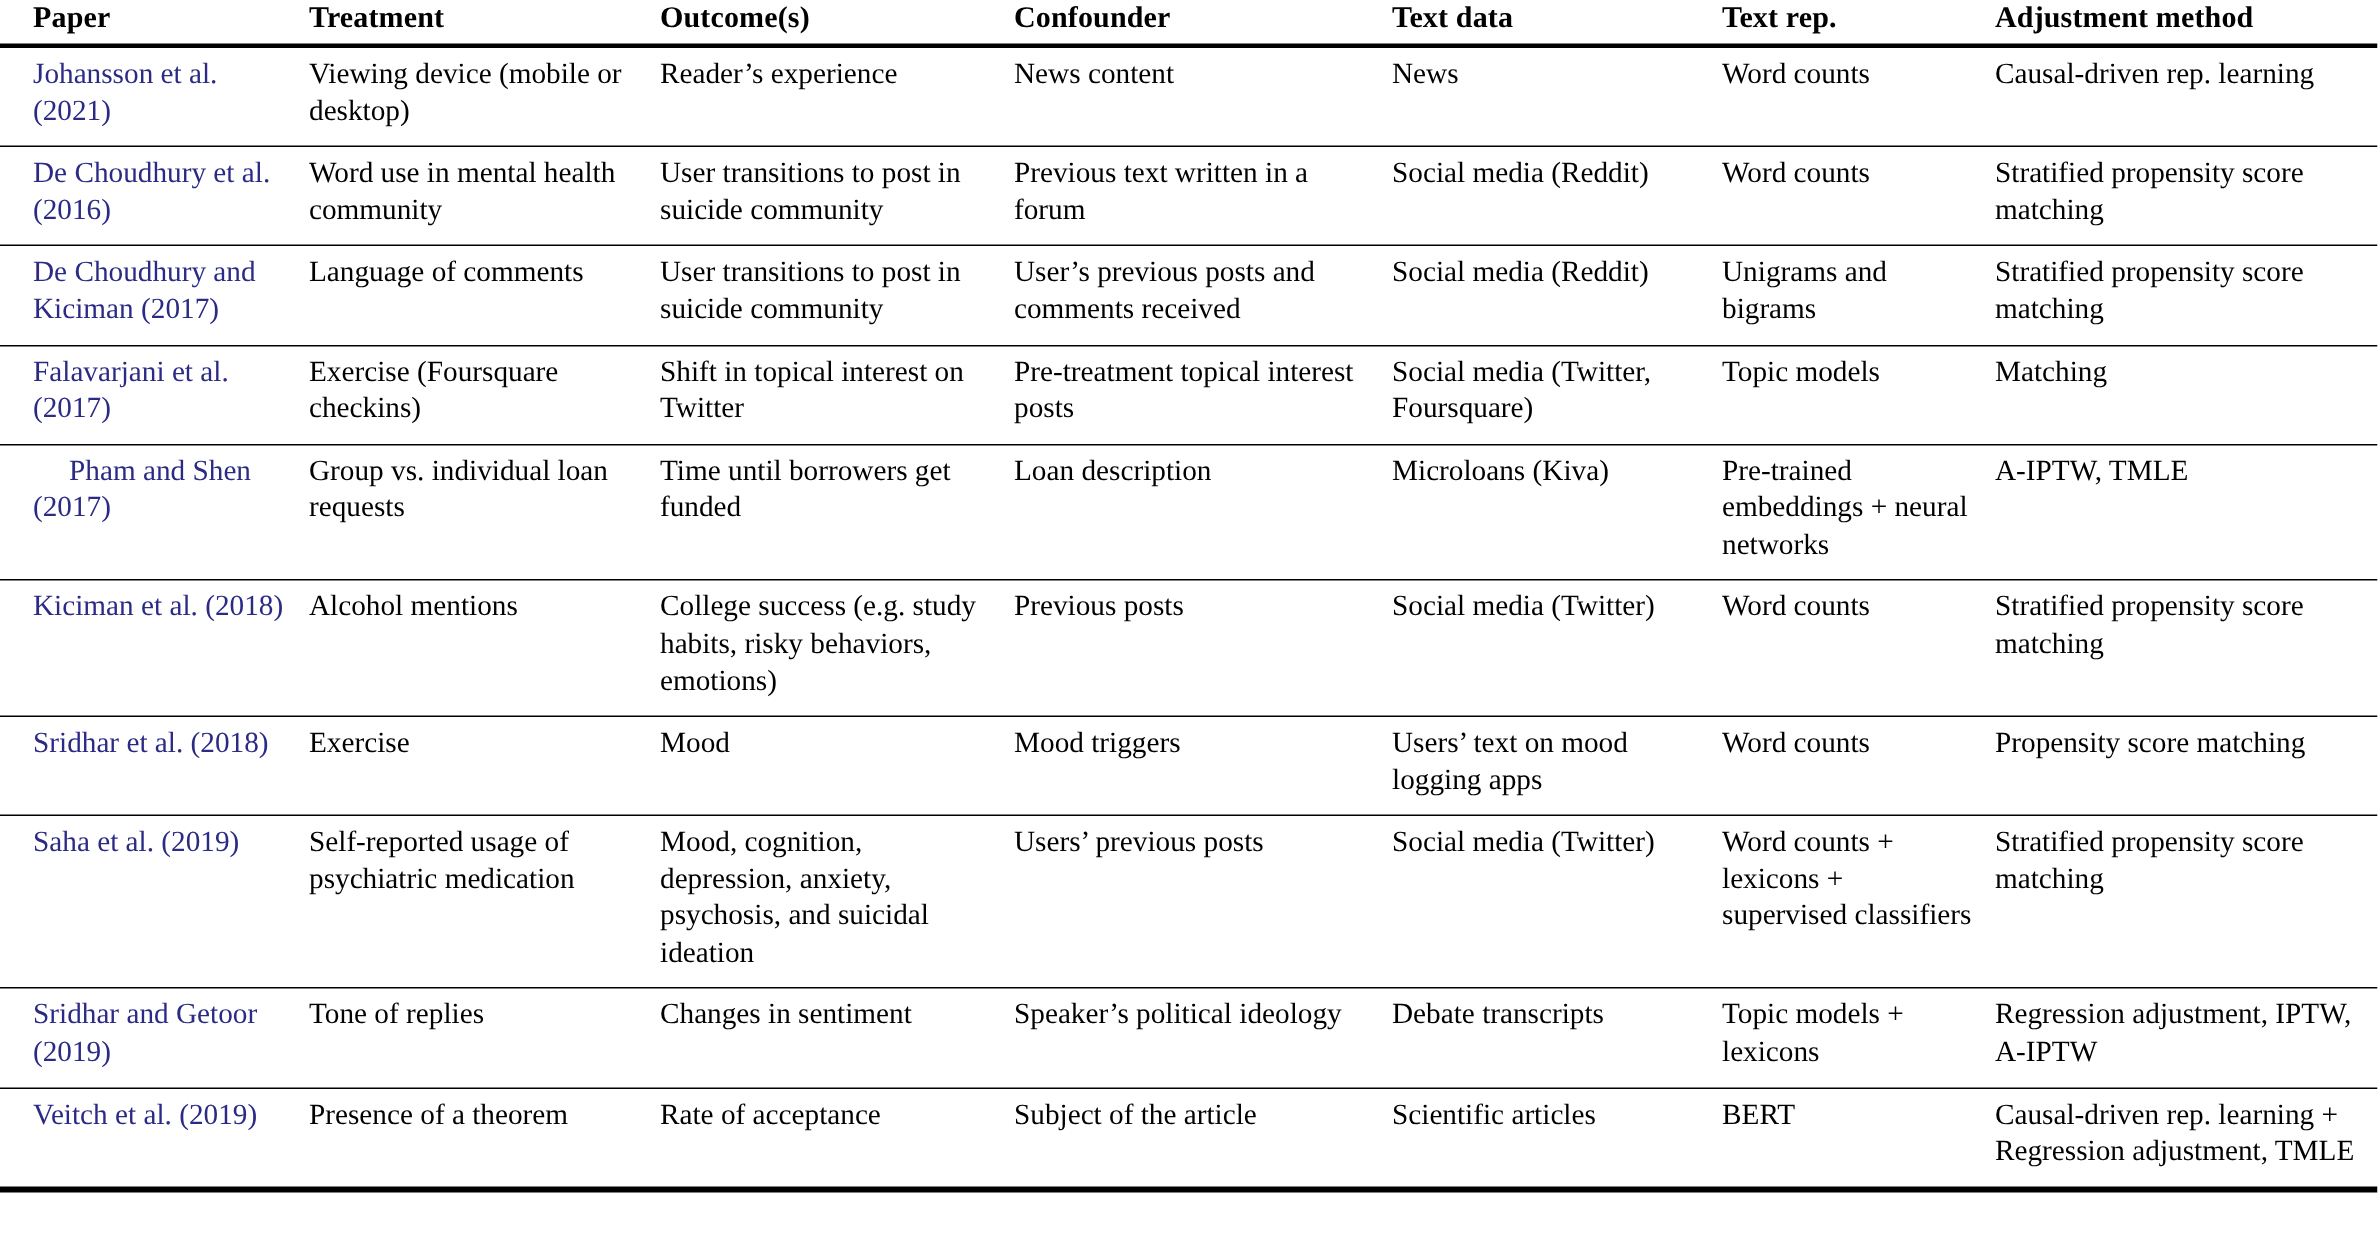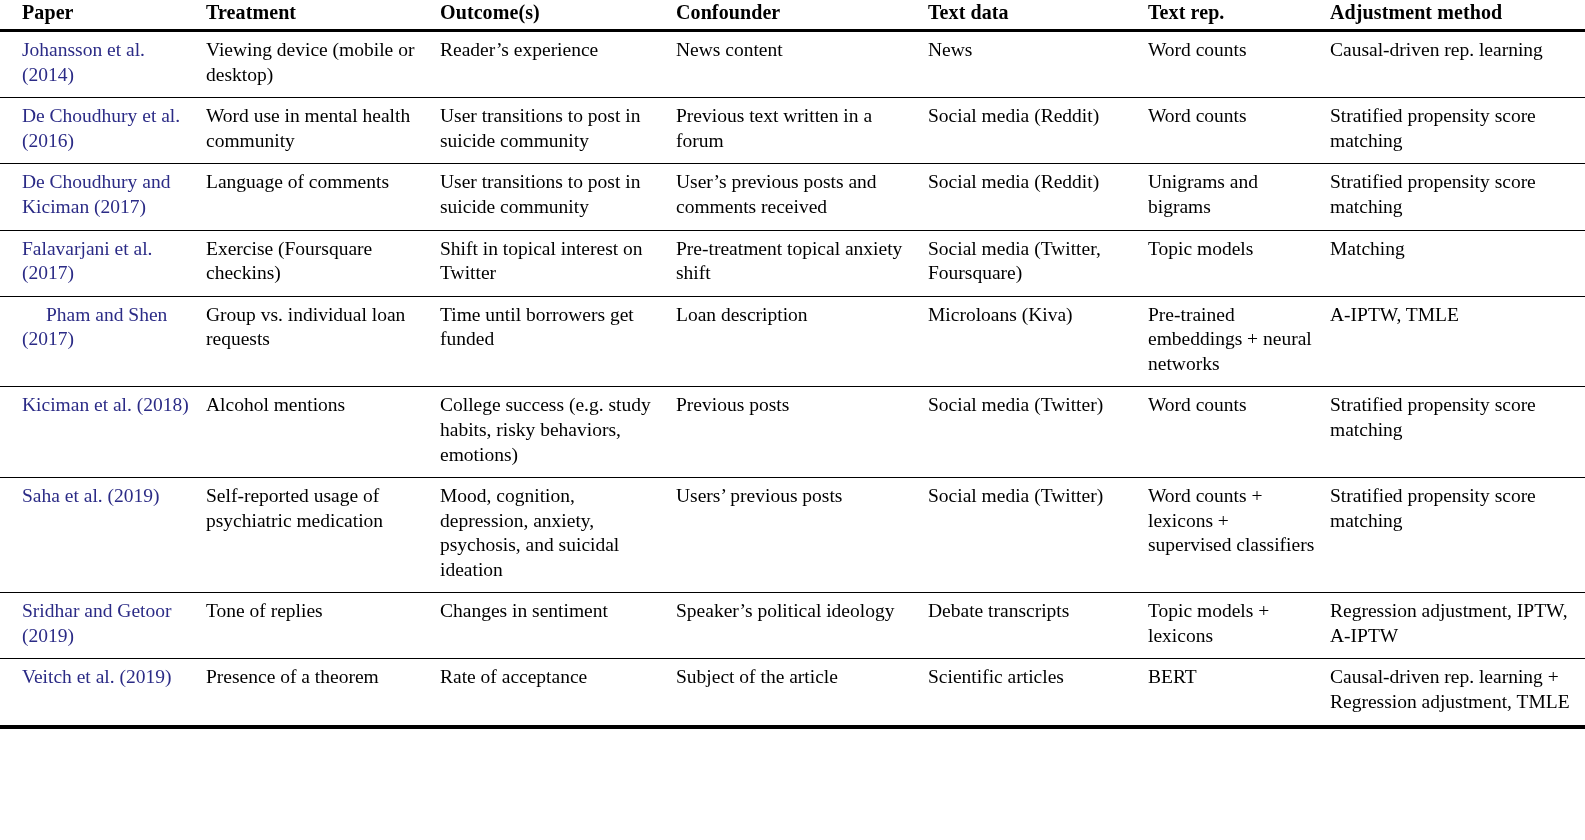--- a/index.html
+++ b/index.html
@@ -95,21 +95,21 @@
         <th>Treatment</th>
         <th>Outcome(s)</th>
         <th>Confounder</th>
         <th>Text data</th>
         <th>Text rep.</th>
         <th>Adjustment method</th>
       </tr>
     </thead>
     <tbody id="table-body">
         <tr>
-          <td><span class="cite" style="color: rgb(43, 43, 134);">Johansson et al. (2014)</span></td>
+          <td><span class="cite" style="color: rgb(43, 43, 134);">Johansson et al. (2021)</span></td>
           <td>Viewing device (mobile or desktop)</td>
           <td>Reader’s experience</td>
           <td>News content</td>
           <td>News</td>
           <td>Word counts</td>
           <td>Causal-driven rep. learning</td>
         </tr>
         <tr>
           <td><span class="cite" style="color: rgb(43, 43, 134);">De Choudhury et al. (2016)</span></td>
           <td>Word use in mental health community</td>
@@ -125,21 +125,21 @@
           <td>User transitions to post in suicide community</td>
           <td>User’s previous posts and comments received</td>
           <td>Social media (Reddit)</td>
           <td>Unigrams and bigrams</td>
           <td>Stratified propensity score matching</td>
         </tr>
         <tr>
           <td><span class="cite" style="color: rgb(43, 43, 134);">Falavarjani et al. (2017)</span></td>
           <td>Exercise (Foursquare checkins)</td>
           <td>Shift in topical interest on Twitter</td>
-          <td>Pre-treatment topical anxiety shift</td>
+          <td>Pre-treatment topical interest posts</td>
           <td>Social media (Twitter, Foursquare)</td>
           <td>Topic models</td>
           <td>Matching</td>
         </tr>
         <tr>
           <td><span class="cite" style="color: rgb(43, 43, 134); margin-left: 24px;">Pham and Shen (2017)</span></td>
           <td>Group vs. individual loan requests</td>
           <td>Time until borrowers get funded</td>
           <td>Loan description</td>
           <td>Microloans (Kiva)</td>
@@ -147,20 +147,29 @@
           <td>A-IPTW, TMLE</td>
         </tr>
         <tr>
           <td><span class="cite" style="color: rgb(43, 43, 134);">Kiciman et al. (2018)</span></td>
           <td>Alcohol mentions</td>
           <td>College success (e.g. study habits, risky behaviors, emotions)</td>
           <td>Previous posts</td>
           <td>Social media (Twitter)</td>
           <td>Word counts</td>
           <td>Stratified propensity score matching</td>
+        </tr>
+        <tr>
+          <td><span class="cite" style="color: rgb(43, 43, 134);">Sridhar et al. (2018)</span></td>
+          <td>Exercise</td>
+          <td>Mood</td>
+          <td>Mood triggers</td>
+          <td>Users’ text on mood logging apps</td>
+          <td>Word counts</td>
+          <td>Propensity score matching</td>
         </tr>
         <tr>
           <td><span class="cite" style="color: rgb(43, 43, 134);">Saha et al. (2019)</span></td>
           <td>Self-reported usage of psychiatric medication</td>
           <td>Mood, cognition, depression, anxiety, psychosis, and suicidal ideation</td>
           <td>Users’ previous posts</td>
           <td>Social media (Twitter)</td>
           <td>Word counts + lexicons + supervised classifiers</td>
           <td>Stratified propensity score matching</td>
         </tr>

